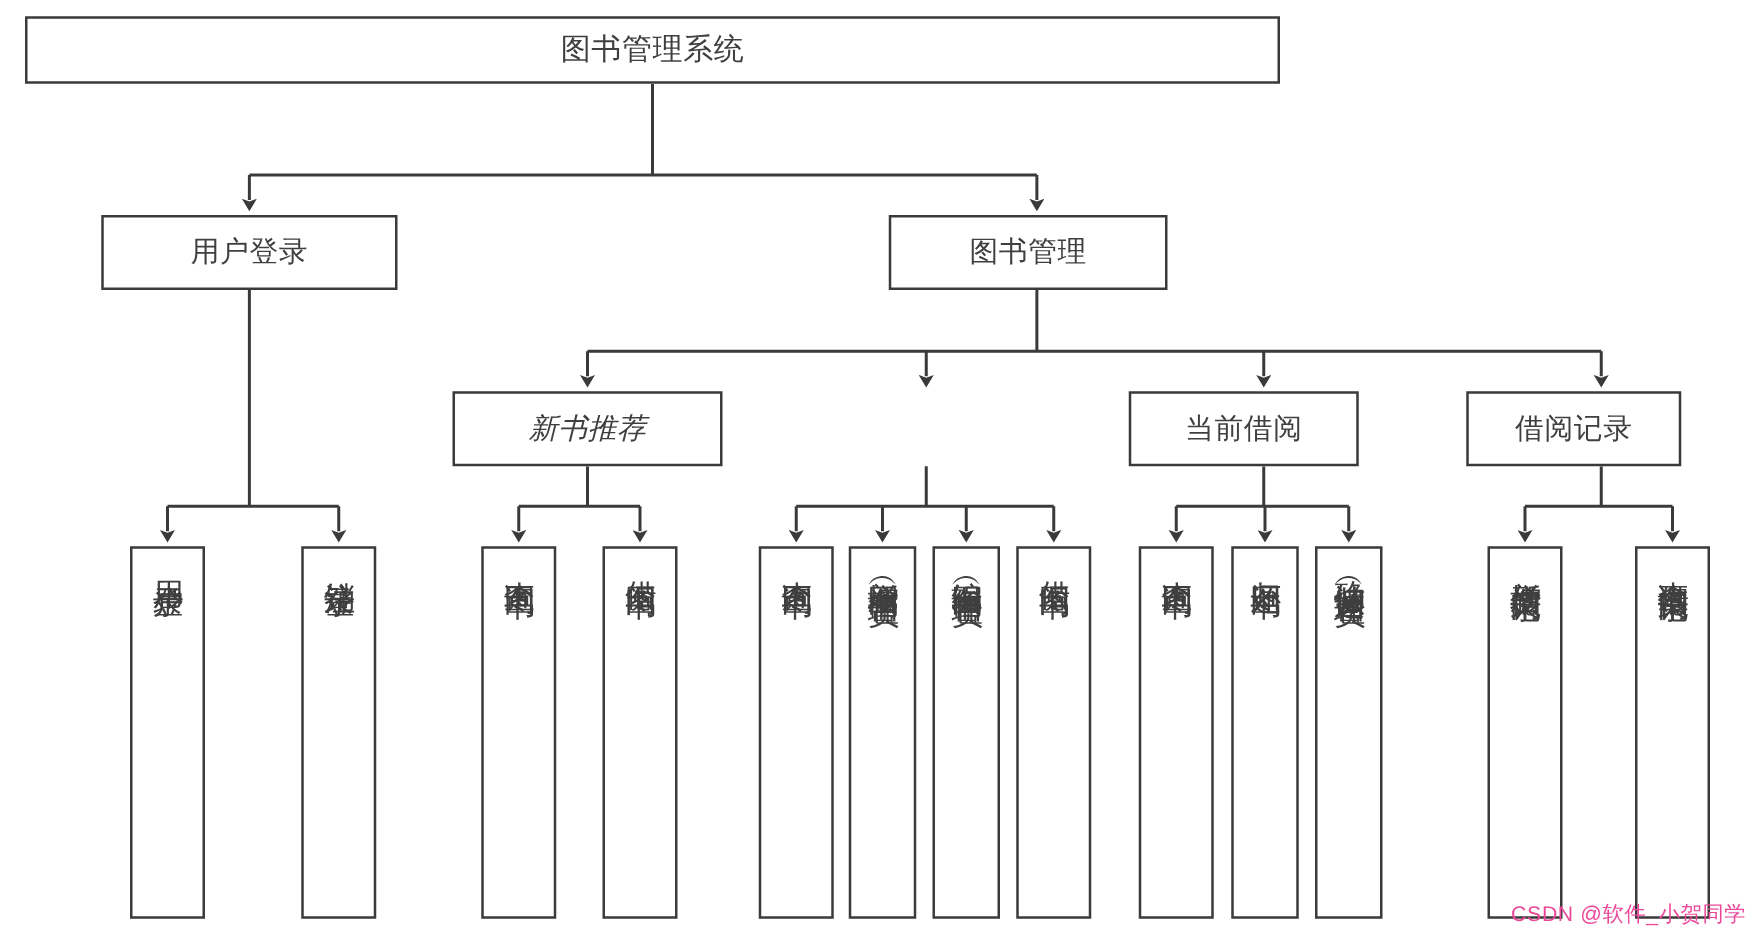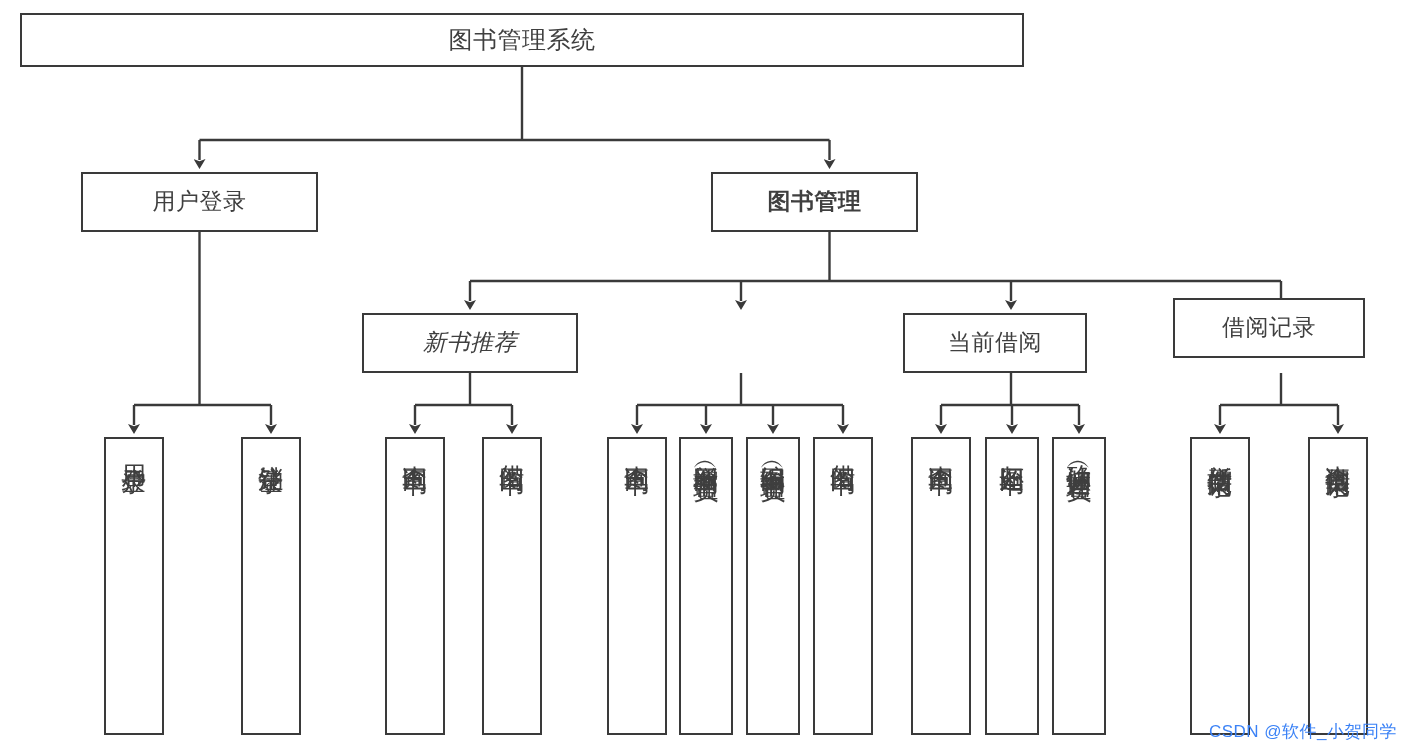--- a/index.html
+++ b/index.html
@@ -61,21 +61,21 @@
     font-size: 25px;
     line-height: 1.05;
     letter-spacing: 2px;
     white-space: nowrap;
   }
   #watermark {
     position: absolute;
     right: 8px;
     bottom: 4px;
     font-size: 17px;
-    color: #3b82f6;
+    color: #ec4899;
     letter-spacing: 0.5px;
     white-space: nowrap;
     user-select: none;
   }
 </style>
 </head>
 <body>
 
 <div id="canvas">
 
@@ -122,31 +122,31 @@
       </g>
   </svg>
 
   <div class="node h root" style="left: 20px; top: 13px; width: 1004px; height: 54px;">
     <span class="label">图书管理系统</span>
   </div>
 
   <div class="node h" style="left: 81px; top: 172px; width: 237px; height: 60px;">
     <span class="label">用户登录</span>
   </div>
-  <div class="node h" style="left: 711px; top: 172px; width: 207px; height: 60px; font-weight: bold;">
+  <div class="node h" style="left: 711px; top: 172px; width: 223px; height: 60px;">
     <span class="label">图书管理</span>
   </div>
 
   <div class="node h" style="left: 362px; top: 313px; width: 216px; height: 60px; font-style: italic;">
     <span class="label">新书推荐</span>
   </div>
   <div class="node h" style="left: 903px; top: 313px; width: 184px; height: 60px;">
     <span class="label">当前借阅</span>
   </div>
-  <div class="node h" style="left: 1173px; top: 298px; width: 192px; height: 60px;">
+  <div class="node h" style="left: 1173px; top: 313px; width: 172px; height: 60px;">
     <span class="label">借阅记录</span>
   </div>
 
   <div class="node v" style="left: 104px; top: 437px; width: 60px; height: 298px;">
     <span class="label">用户登录</span>
   </div>
   <div class="node v" style="left: 241px; top: 437px; width: 60px; height: 298px;">
     <span class="label">注销登录</span>
   </div>
   <div class="node v" style="left: 385px; top: 437px; width: 60px; height: 298px;">

